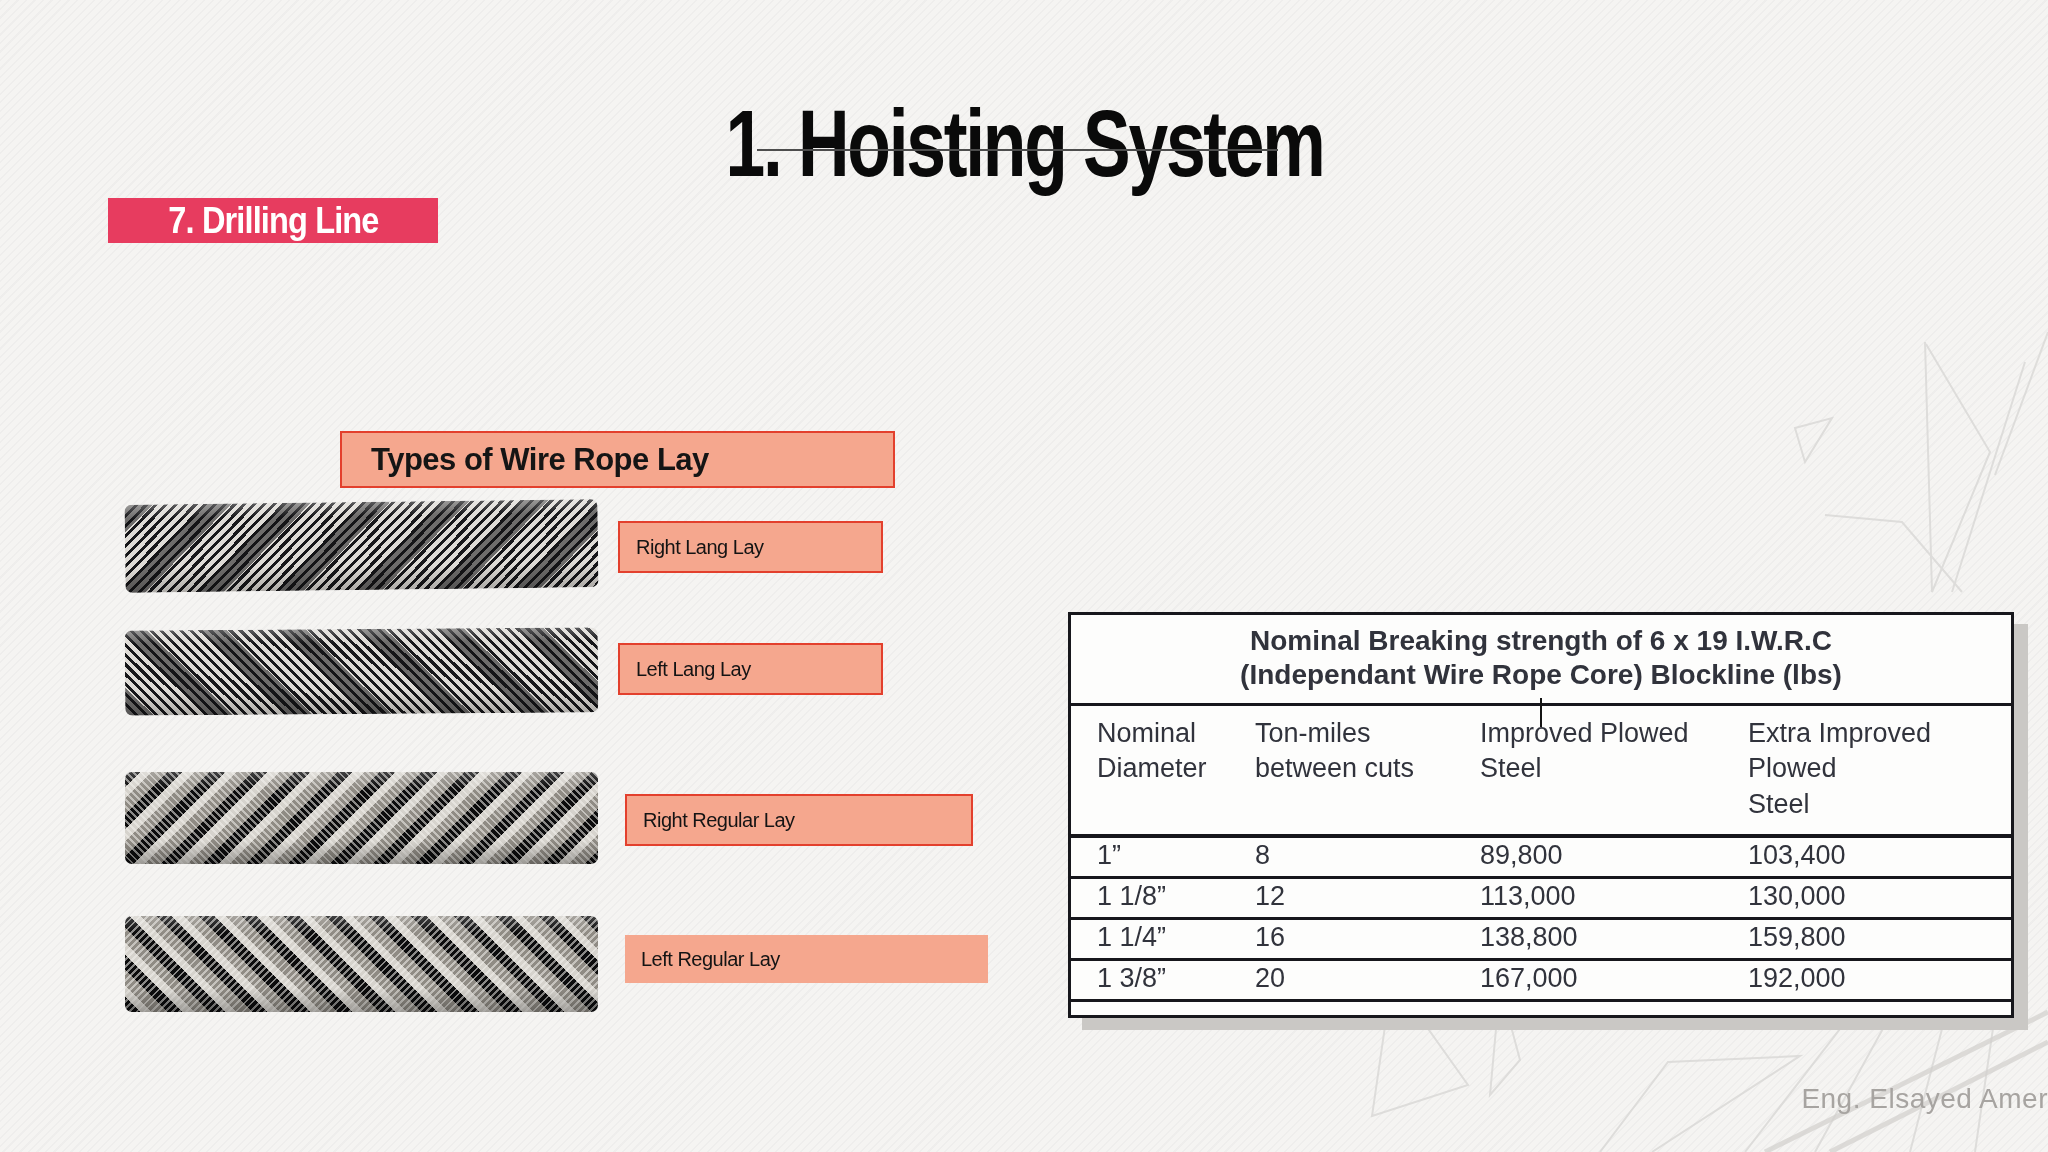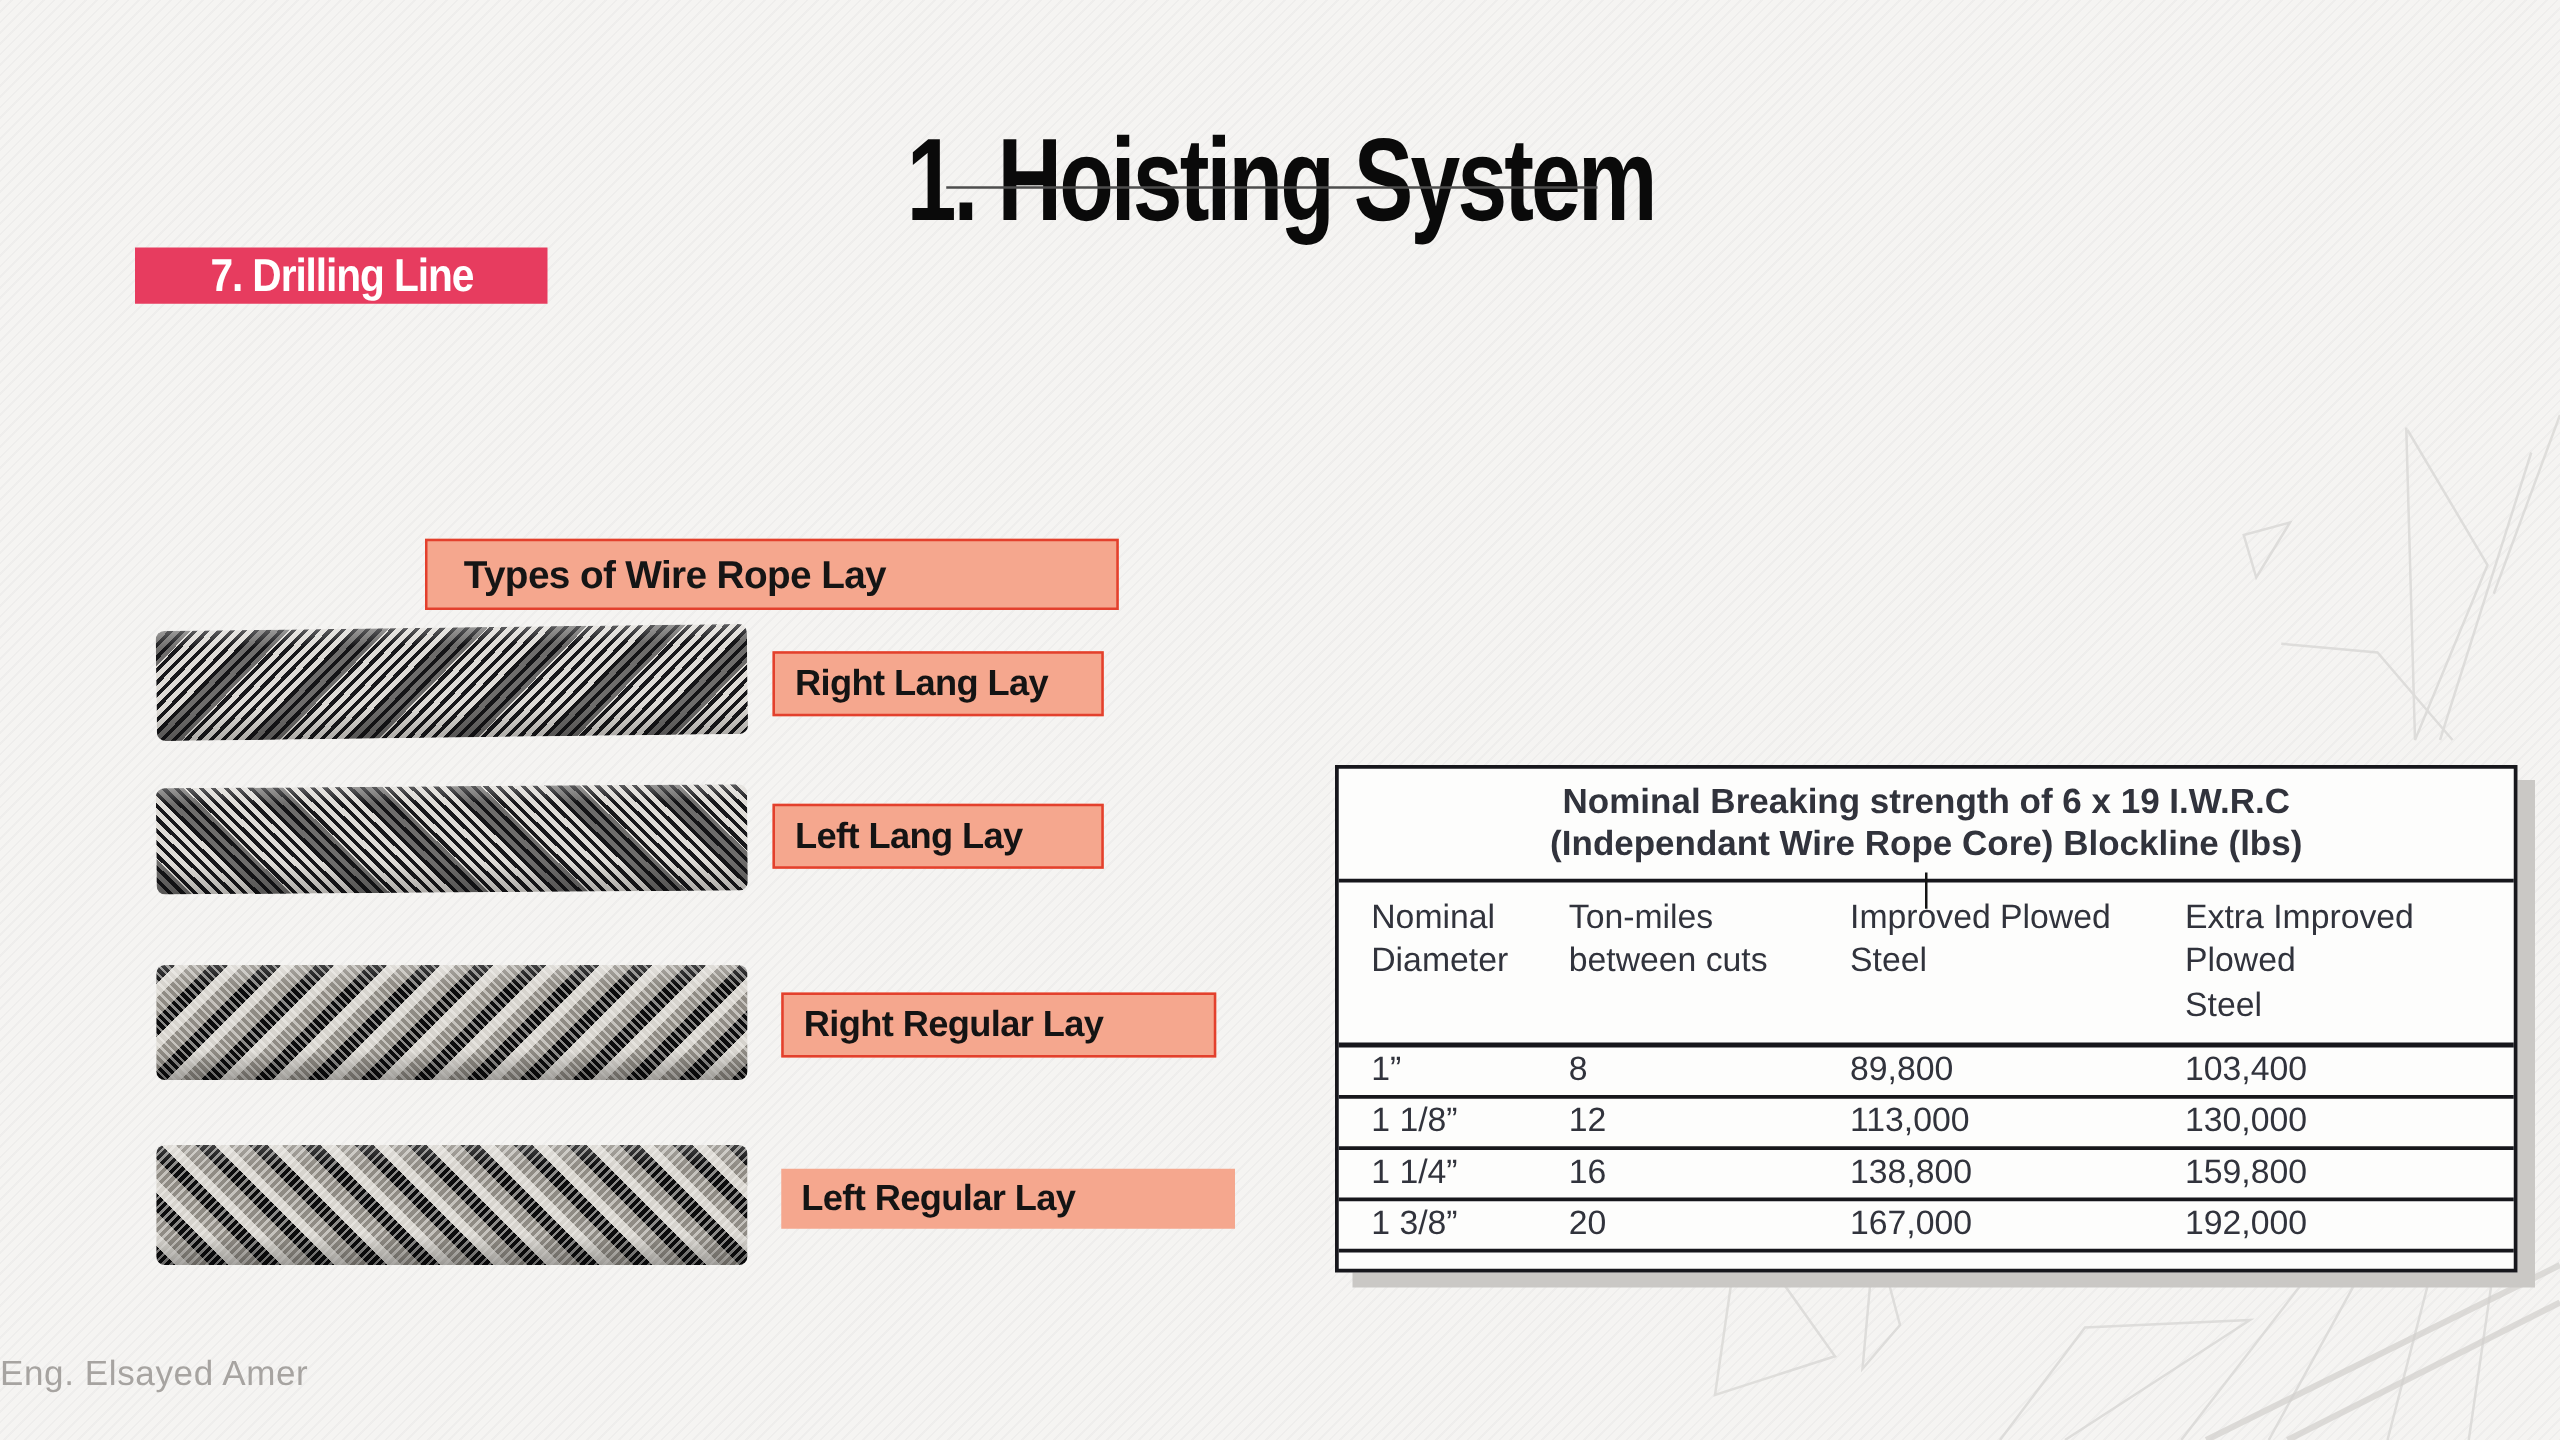--- a/index.html
+++ b/index.html
@@ -61,21 +61,21 @@
     background-image:
       linear-gradient(180deg, rgba(255,255,255,0.22) 0%, rgba(0,0,0,0) 18%, rgba(0,0,0,0) 75%, rgba(0,0,0,0.28) 100%),
       repeating-linear-gradient(135deg, rgba(242,240,236,0.55) 0 2px, rgba(0,0,0,0) 2px 5px),
       repeating-linear-gradient(45deg, #0c0c0d 0 11px, #d6d3cd 11px 19px, #8f8b84 19px 30px);
   }
 
   .lay-label{
     position:absolute;background:#f5a78e;display:flex;align-items:center;
     padding-left:16px;box-sizing:content-box;
   }
-  .lay-label span{font-weight:bold;font-size:29px;color:#141414;letter-spacing:-0.5px;}
+  .lay-label span{font-weight:normal;font-size:20px;color:#141414;letter-spacing:-0.5px;}
   .lbl-bordered{border:2px solid #e3402d;}
   #lbl-right-lang{left:618px;top:521px;width:245px;height:48px;}
   #lbl-left-lang{left:618px;top:643px;width:245px;height:48px;}
   #lbl-right-regular{left:625px;top:794px;width:328px;height:48px;}
   #lbl-left-regular{left:625px;top:935px;width:347px;height:48px;}
 
   .strength-table{
     position:absolute;left:1068px;top:602px;width:940px;
     background:#fdfdfc;border:3px solid #17171c;
     box-shadow:14px 12px 0 0 #cac8c5;
@@ -93,21 +93,21 @@
   }
   .tbl-row{
     display:grid;grid-template-columns:158px 225px 268px 1fr;
     padding:2px 0 5px 26px;font-size:27px;border-bottom:3px solid #17171c;
   }
   .tbl-row.last{border-bottom:none;}
   .tbl-pad{height:13px;}
   .caret{position:absolute;left:469px;top:83px;width:2px;height:29px;background:#141414;}
 
   .footer{
-    position:absolute;left:0;top:1083px;width:100%;text-align:left;
+    position:absolute;left:0;top:1083px;width:100%;text-align:right;
     font-size:28px;color:#a7a4a1;letter-spacing:0.5px;
   }
 </style>
 </head>
 <body>
 
 <div class="slide">
 
   <svg class="deco" width="2048" height="1152" viewBox="0 0 2048 1152">
     <g fill="none" stroke="#dad9d7" stroke-width="2" opacity="0.85">

